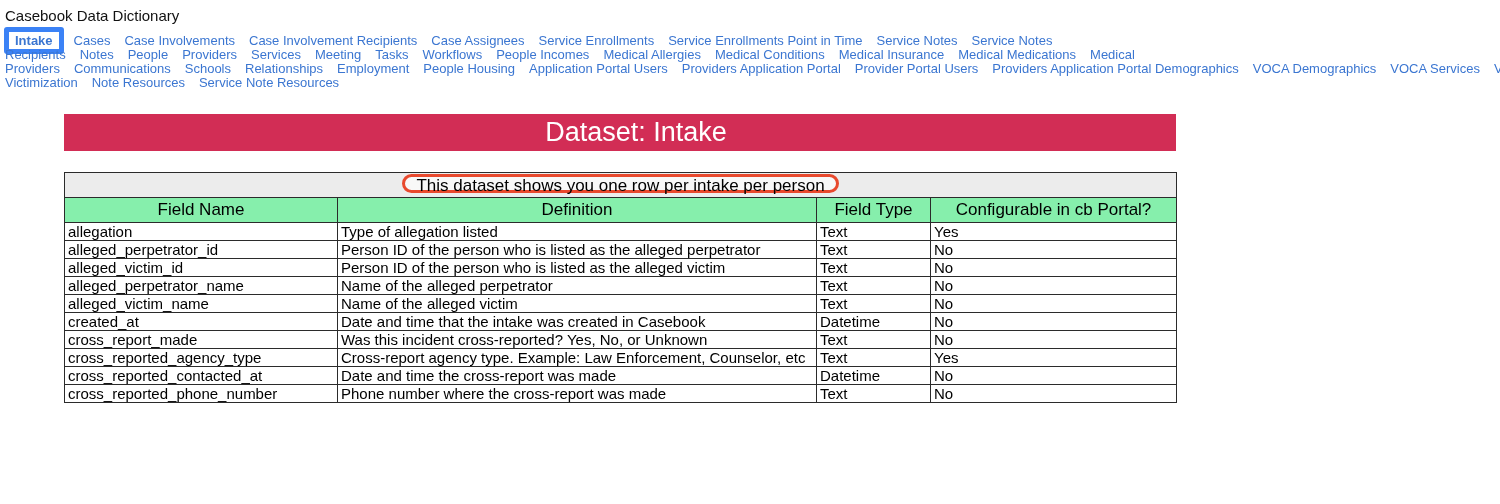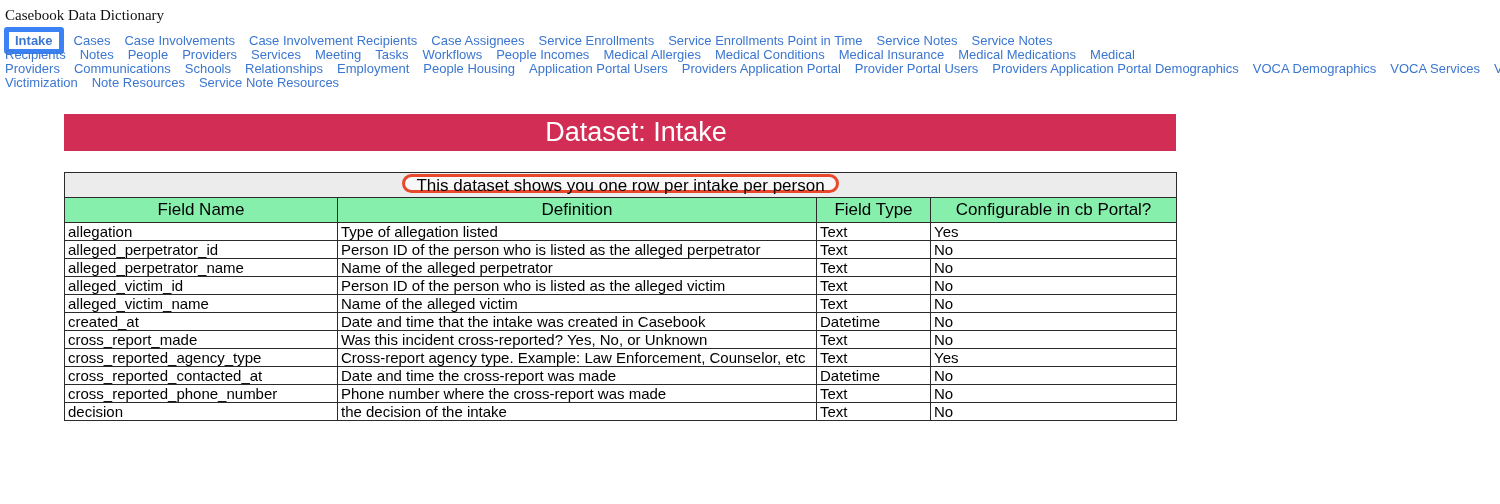--- a/index.html
+++ b/index.html
@@ -9,21 +9,21 @@
     --caption-bg:#ececec;
     --border-col:#2b2b2b;
   }
   *{box-sizing:border-box;}
   html,body{margin:0;padding:0;}
   body{
     width:1500px;height:504px;overflow:hidden;background:#ffffff;
     font-family:"Liberation Sans", sans-serif;color:#000;
   }
   .page-title{
-    margin:7px 0 0 5px;font-size:15px;font-weight:400;color:#111;font-family:Liberation Serif, serif;
+    margin:7px 0 0 5px;font-size:15px;font-weight:400;color:#111;
   }
   .nav{
     margin:10px 0 0 0;padding-left:5px;font-size:13px;line-height:14px;
   }
   .nav-line{white-space:nowrap;}
   .nav-link{
     color:var(--link-blue);text-decoration:none;margin-right:14px;cursor:pointer;
   }
   .nav-link.active{
     font-weight:700;border:5px solid #3b82f6;border-radius:3px;padding:1px 6px;
@@ -97,28 +97,28 @@
         <td>Text</td>
         <td>Yes</td>
       </tr>
       <tr>
         <td>alleged_perpetrator_id</td>
         <td>Person ID of the person who is listed as the alleged perpetrator</td>
         <td>Text</td>
         <td>No</td>
       </tr>
       <tr>
-        <td>alleged_perpetrator_name</td>
-        <td>Name of the alleged perpetrator</td>
+        <td>alleged_victim_id</td>
+        <td>Person ID of the person who is listed as the alleged victim</td>
         <td>Text</td>
         <td>No</td>
       </tr>
       <tr>
-        <td>alleged_victim_id</td>
-        <td>Person ID of the person who is listed as the alleged victim</td>
+        <td>alleged_perpetrator_name</td>
+        <td>Name of the alleged perpetrator</td>
         <td>Text</td>
         <td>No</td>
       </tr>
       <tr>
         <td>alleged_victim_name</td>
         <td>Name of the alleged victim</td>
         <td>Text</td>
         <td>No</td>
       </tr>
       <tr>
@@ -144,20 +144,14 @@
         <td>Date and time the cross-report was made</td>
         <td>Datetime</td>
         <td>No</td>
       </tr>
       <tr>
         <td>cross_reported_phone_number</td>
         <td>Phone number where the cross-report was made</td>
         <td>Text</td>
         <td>No</td>
       </tr>
-      <tr>
-        <td>decision</td>
-        <td>the decision of the intake</td>
-        <td>Text</td>
-        <td>No</td>
-      </tr>
     </tbody>
 </table>
 
 </body></html>

